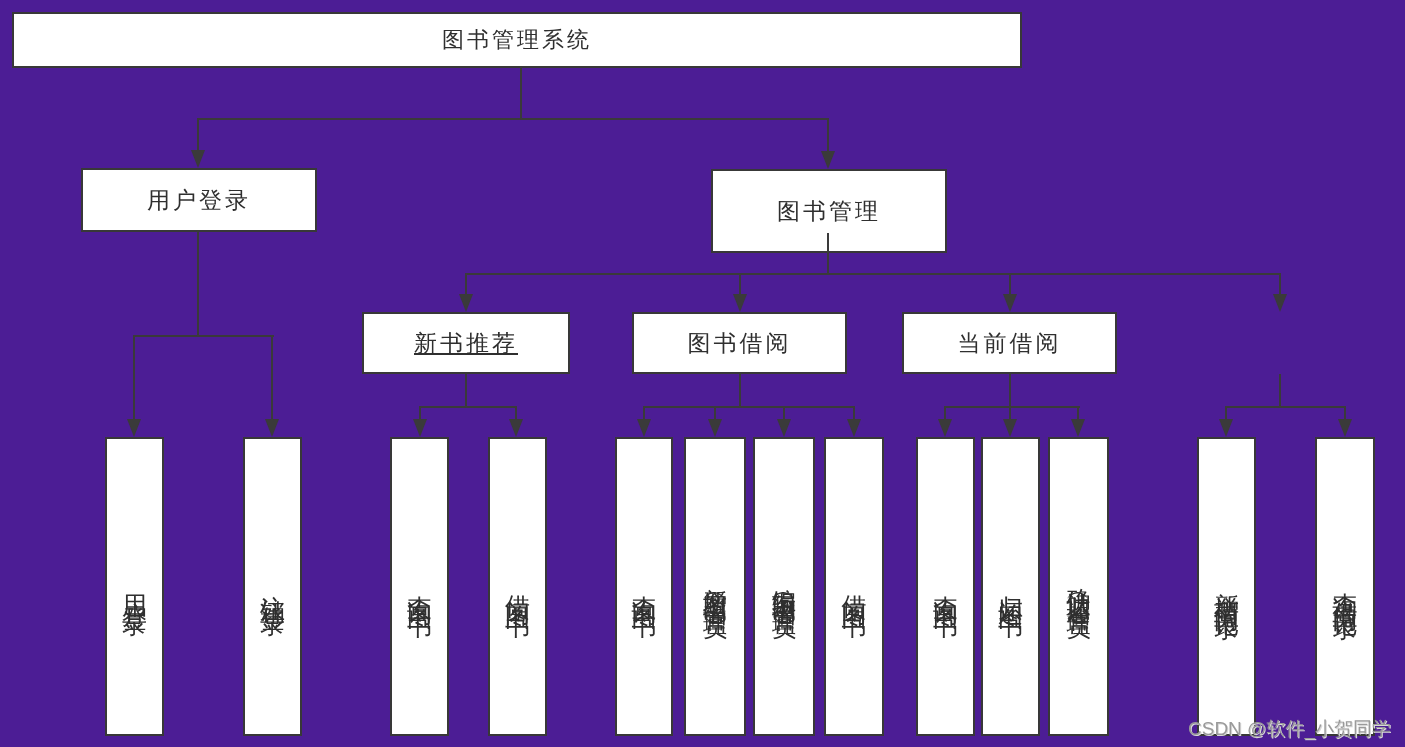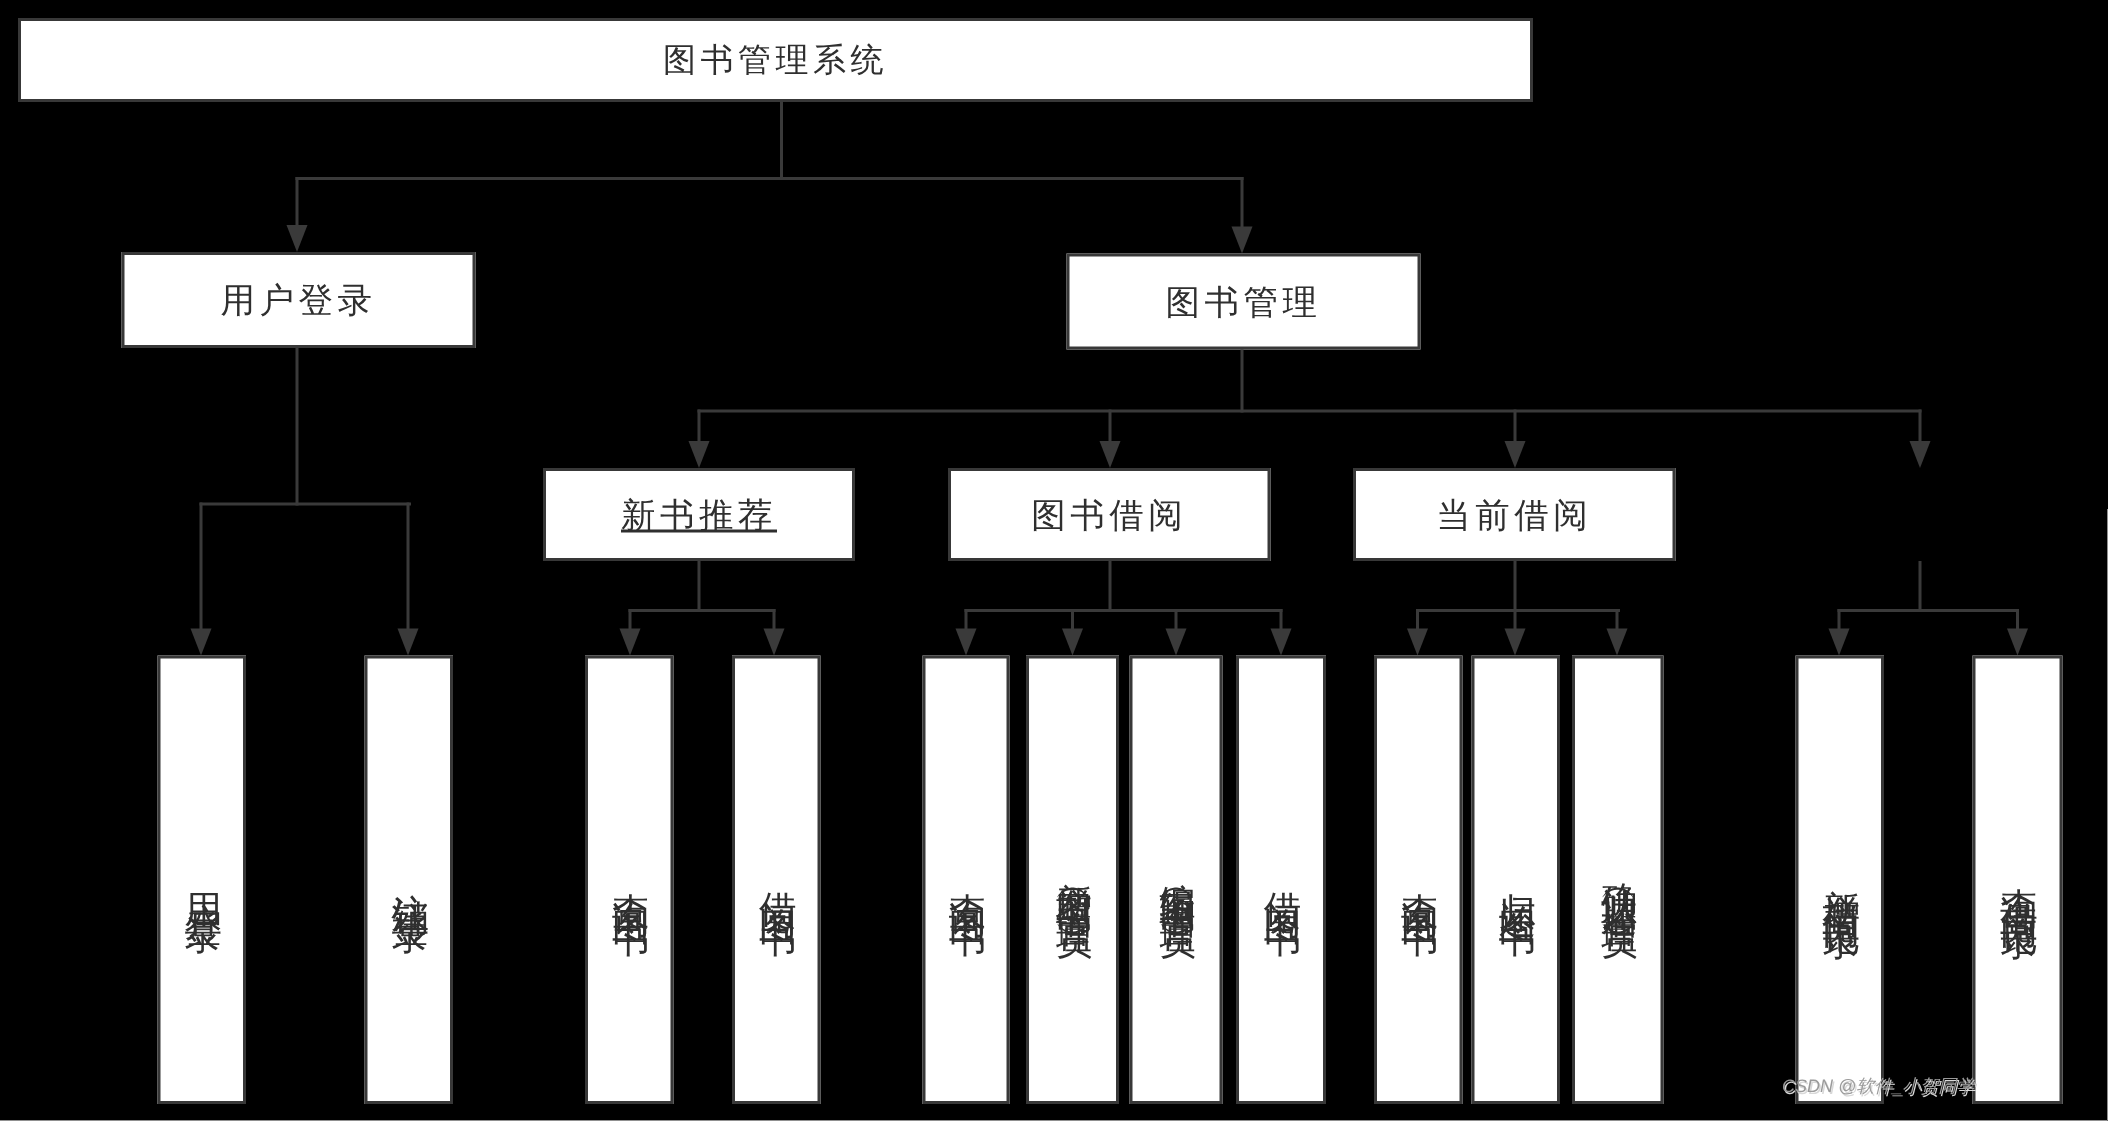--- a/index.html
+++ b/index.html
@@ -1,19 +1,19 @@
 <!DOCTYPE html>
 <html><head>
 <meta charset="utf-8">
 <style>
   html,body{margin:0;padding:0;background:#fff;}
   #stage{
     position:relative;
     width:1405px;height:747px;
-    background:#000000;
+    background:#4c1d95;
     font-family:"Liberation Sans","DejaVu Sans",sans-serif;
     overflow:hidden;
   }
   .node{
     position:absolute;
     box-sizing:border-box;
     border:2px solid #383838;
     background:#ffffff;
     display:flex;
     align-items:center;
@@ -41,26 +41,25 @@
   .arrow{
     position:absolute;
     width:0;height:0;
     border-left:7px solid transparent;
     border-right:7px solid transparent;
     border-top:18px solid #3a3a3a;
   }
   .watermark{
     position:absolute;
     left:1188px;top:716px;
-    font-size:12px;
+    font-size:19px;
     color:#9a9a9a;
     text-shadow:1px 1px 0 #d8d8d8;
     white-space:nowrap;
     z-index:5;
-    font-style:italic;
   }
 </style>
 </head>
 <body>
 
 <div id="stage">
 
   <div class="node" style="left:12px;top:12px;width:1010px;height:56px;">
     <span class="h-label root-label">图书管理系统</span>
   </div>
@@ -68,21 +67,21 @@
   <div class="vl" style="left:520px;top:67px;height:53px;"></div>
   <div class="hl" style="left:197px;top:118px;width:632px;"></div>
   <div class="vl" style="left:197px;top:118px;height:36px;"></div>
   <div class="arrow" style="left:191px;top:150px;"></div>
   <div class="vl" style="left:827px;top:118px;height:37px;"></div>
   <div class="arrow" style="left:821px;top:151px;"></div>
 
   <div class="node" style="left:81px;top:168px;width:236px;height:64px;">
     <span class="h-label">用户登录</span>
   </div>
-  <div class="node" style="left:711px;top:169px;width:236px;height:64px;">
+  <div class="node" style="left:711px;top:169px;width:236px;height:84px;">
     <span class="h-label">图书管理</span>
   </div>
 
   <div class="vl" style="left:197px;top:232px;height:105px;"></div>
   <div class="hl" style="left:133px;top:335px;width:141px;"></div>
   <div class="vl" style="left:133px;top:335px;height:88px;"></div>
   <div class="arrow" style="left:127px;top:419px;"></div>
   <div class="vl" style="left:271px;top:335px;height:88px;"></div>
   <div class="arrow" style="left:265px;top:419px;"></div>
 

